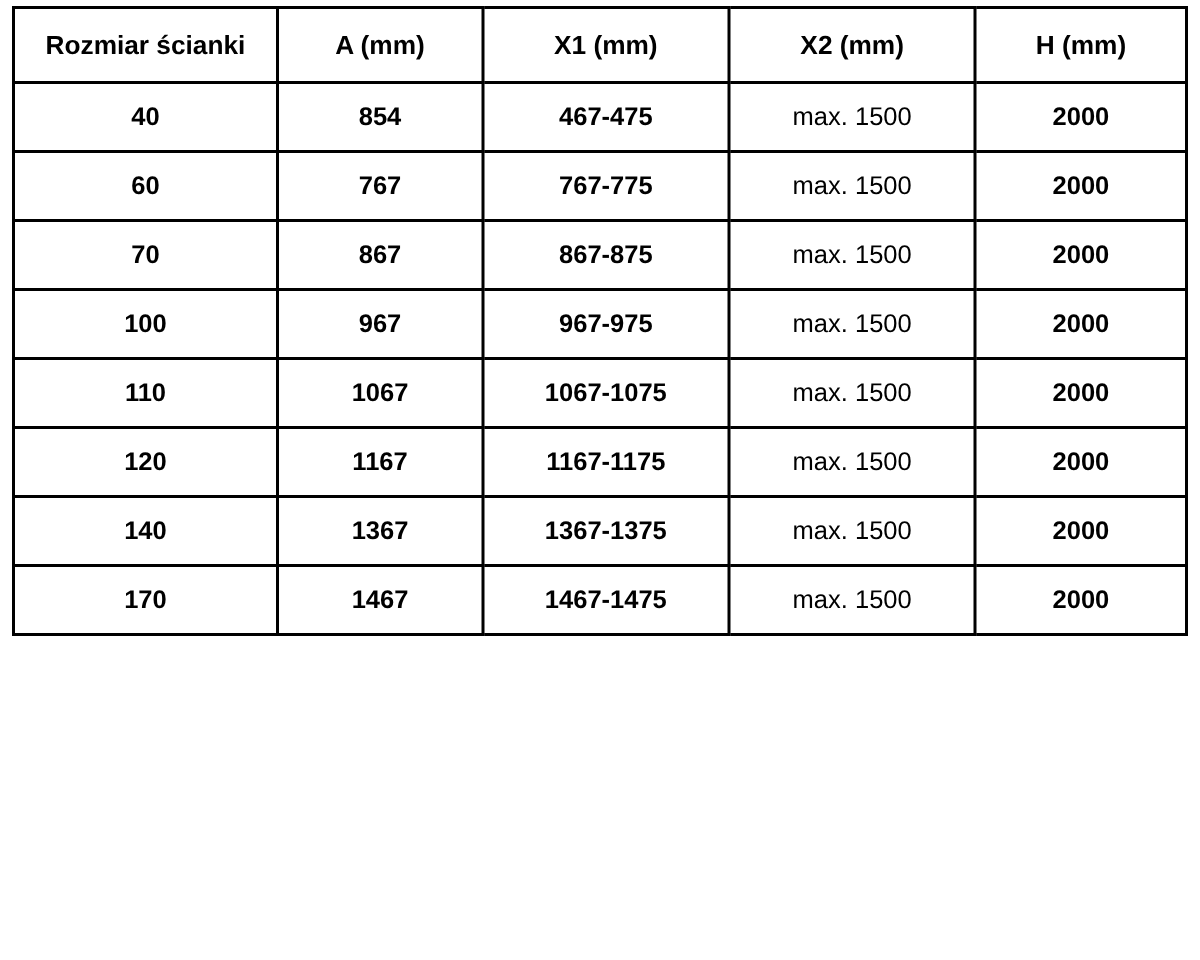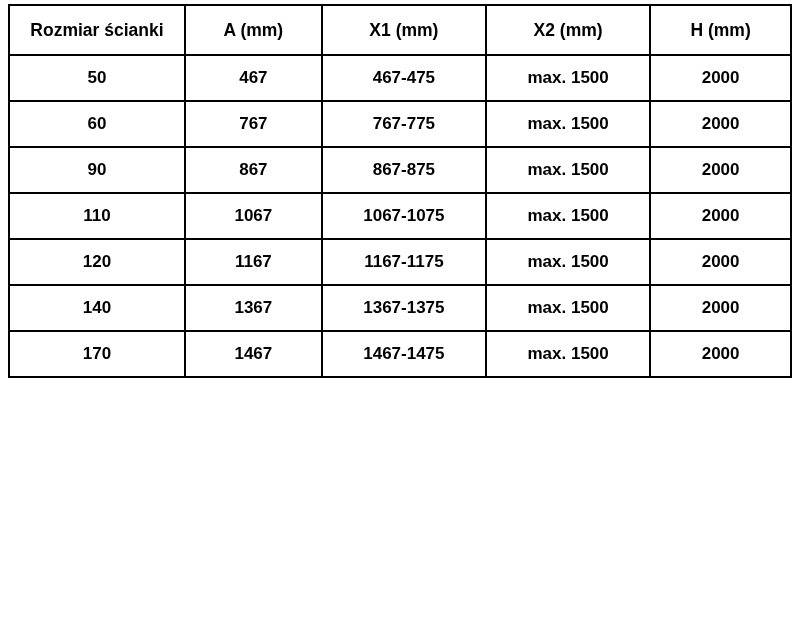--- a/index.html
+++ b/index.html
@@ -43,21 +43,21 @@
     height: 50px;
     margin-top: 16px;
   }
   table.size-table td.col-size,
   table.size-table td.col-a,
   table.size-table td.col-x1,
   table.size-table td.col-h {
     font-weight: bold;
   }
   table.size-table td.col-x2 {
-    font-weight: bold;
+    font-weight: normal;
   }
   col.c-size { width: 22.5%; }
   col.c-a    { width: 17.5%; }
   col.c-x1   { width: 21%; }
   col.c-x2   { width: 21%; }
   col.c-h    { width: 18%; }
 </style>
 </head>
 <body>
 
@@ -74,37 +74,44 @@
       <tr>
         <th>Rozmiar ścianki</th>
         <th>A (mm)</th>
         <th>X1 (mm)</th>
         <th>X2 (mm)</th>
         <th>H (mm)</th>
       </tr>
     </thead>
     <tbody>
       <tr>
-        <td class="col-size">50</td>
-        <td class="col-a">467</td>
+        <td class="col-size">40</td>
+        <td class="col-a">854</td>
         <td class="col-x1">467-475</td>
         <td class="col-x2">max. 1500</td>
         <td class="col-h">2000</td>
       </tr>
       <tr>
         <td class="col-size">60</td>
         <td class="col-a">767</td>
         <td class="col-x1">767-775</td>
         <td class="col-x2">max. 1500</td>
         <td class="col-h">2000</td>
       </tr>
       <tr>
-        <td class="col-size">90</td>
+        <td class="col-size">70</td>
         <td class="col-a">867</td>
         <td class="col-x1">867-875</td>
+        <td class="col-x2">max. 1500</td>
+        <td class="col-h">2000</td>
+      </tr>
+      <tr>
+        <td class="col-size">100</td>
+        <td class="col-a">967</td>
+        <td class="col-x1">967-975</td>
         <td class="col-x2">max. 1500</td>
         <td class="col-h">2000</td>
       </tr>
       <tr>
         <td class="col-size">110</td>
         <td class="col-a">1067</td>
         <td class="col-x1">1067-1075</td>
         <td class="col-x2">max. 1500</td>
         <td class="col-h">2000</td>
       </tr>

